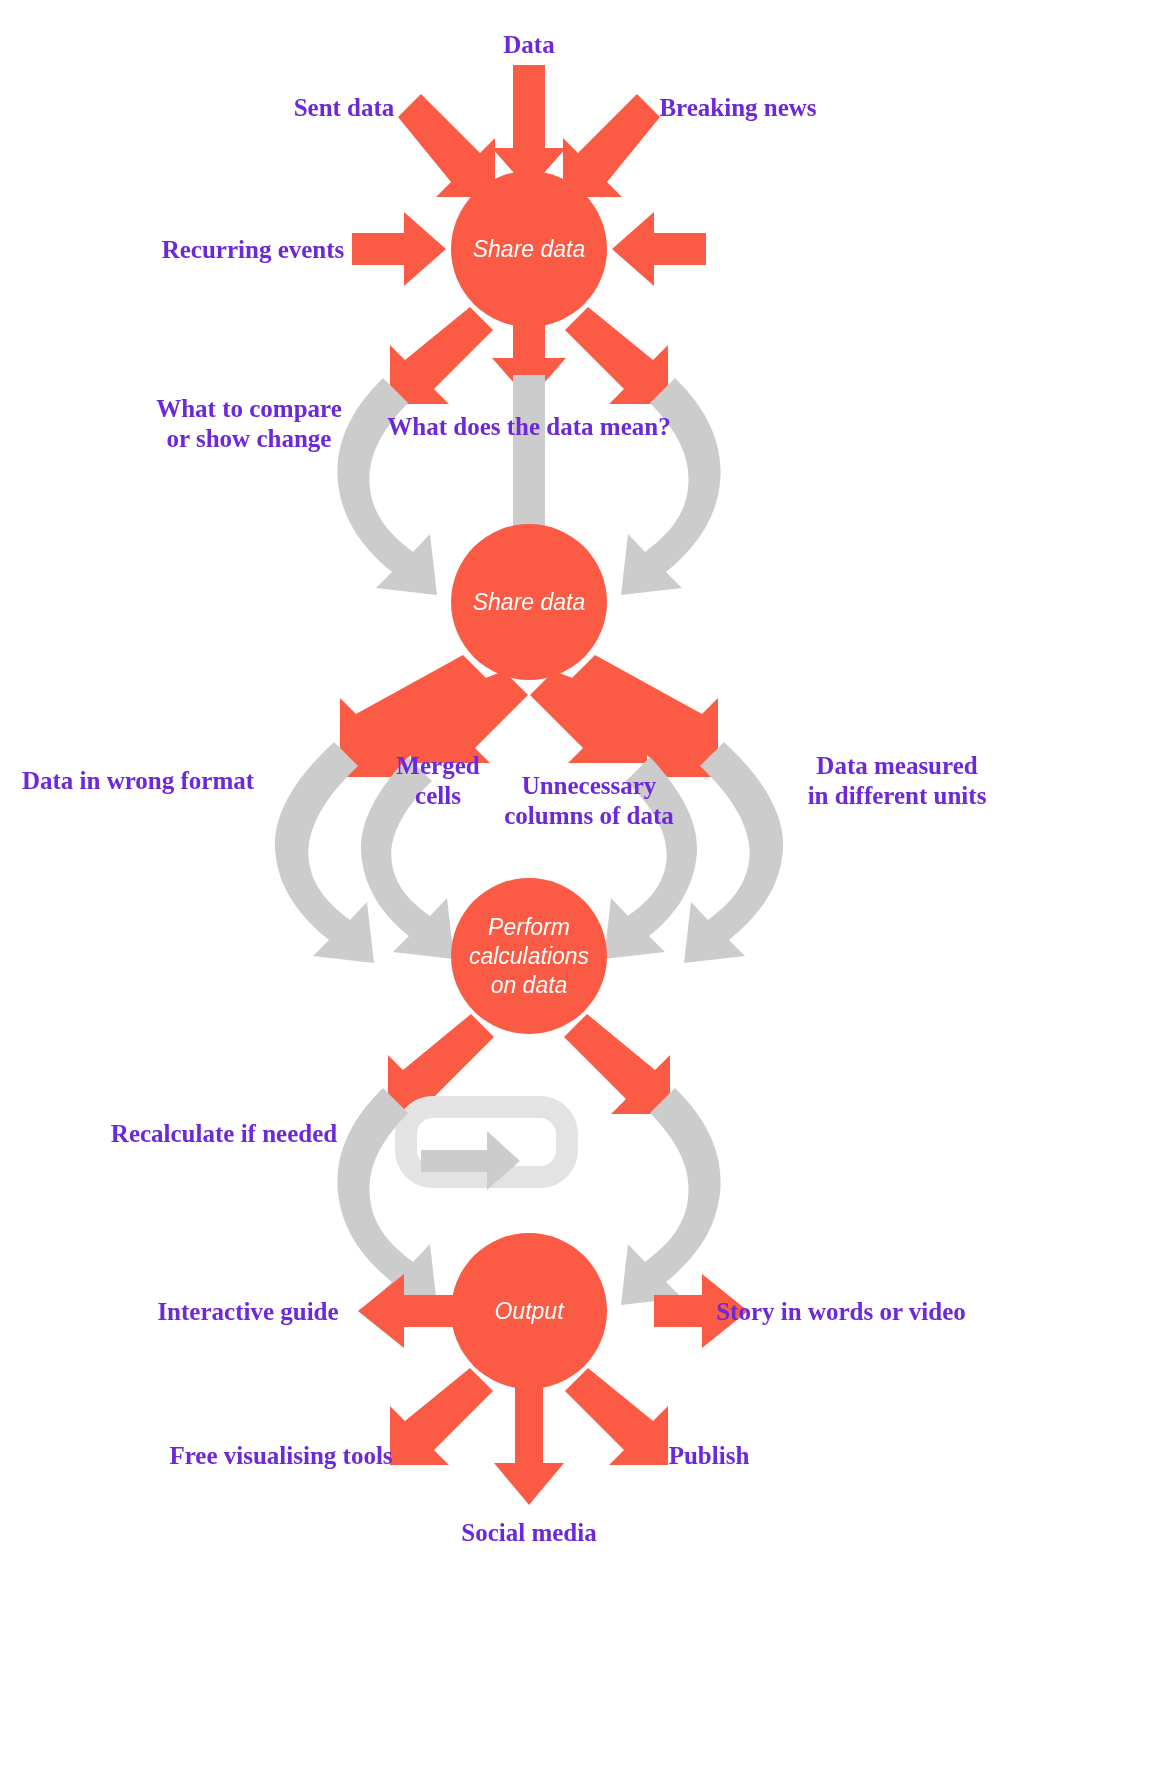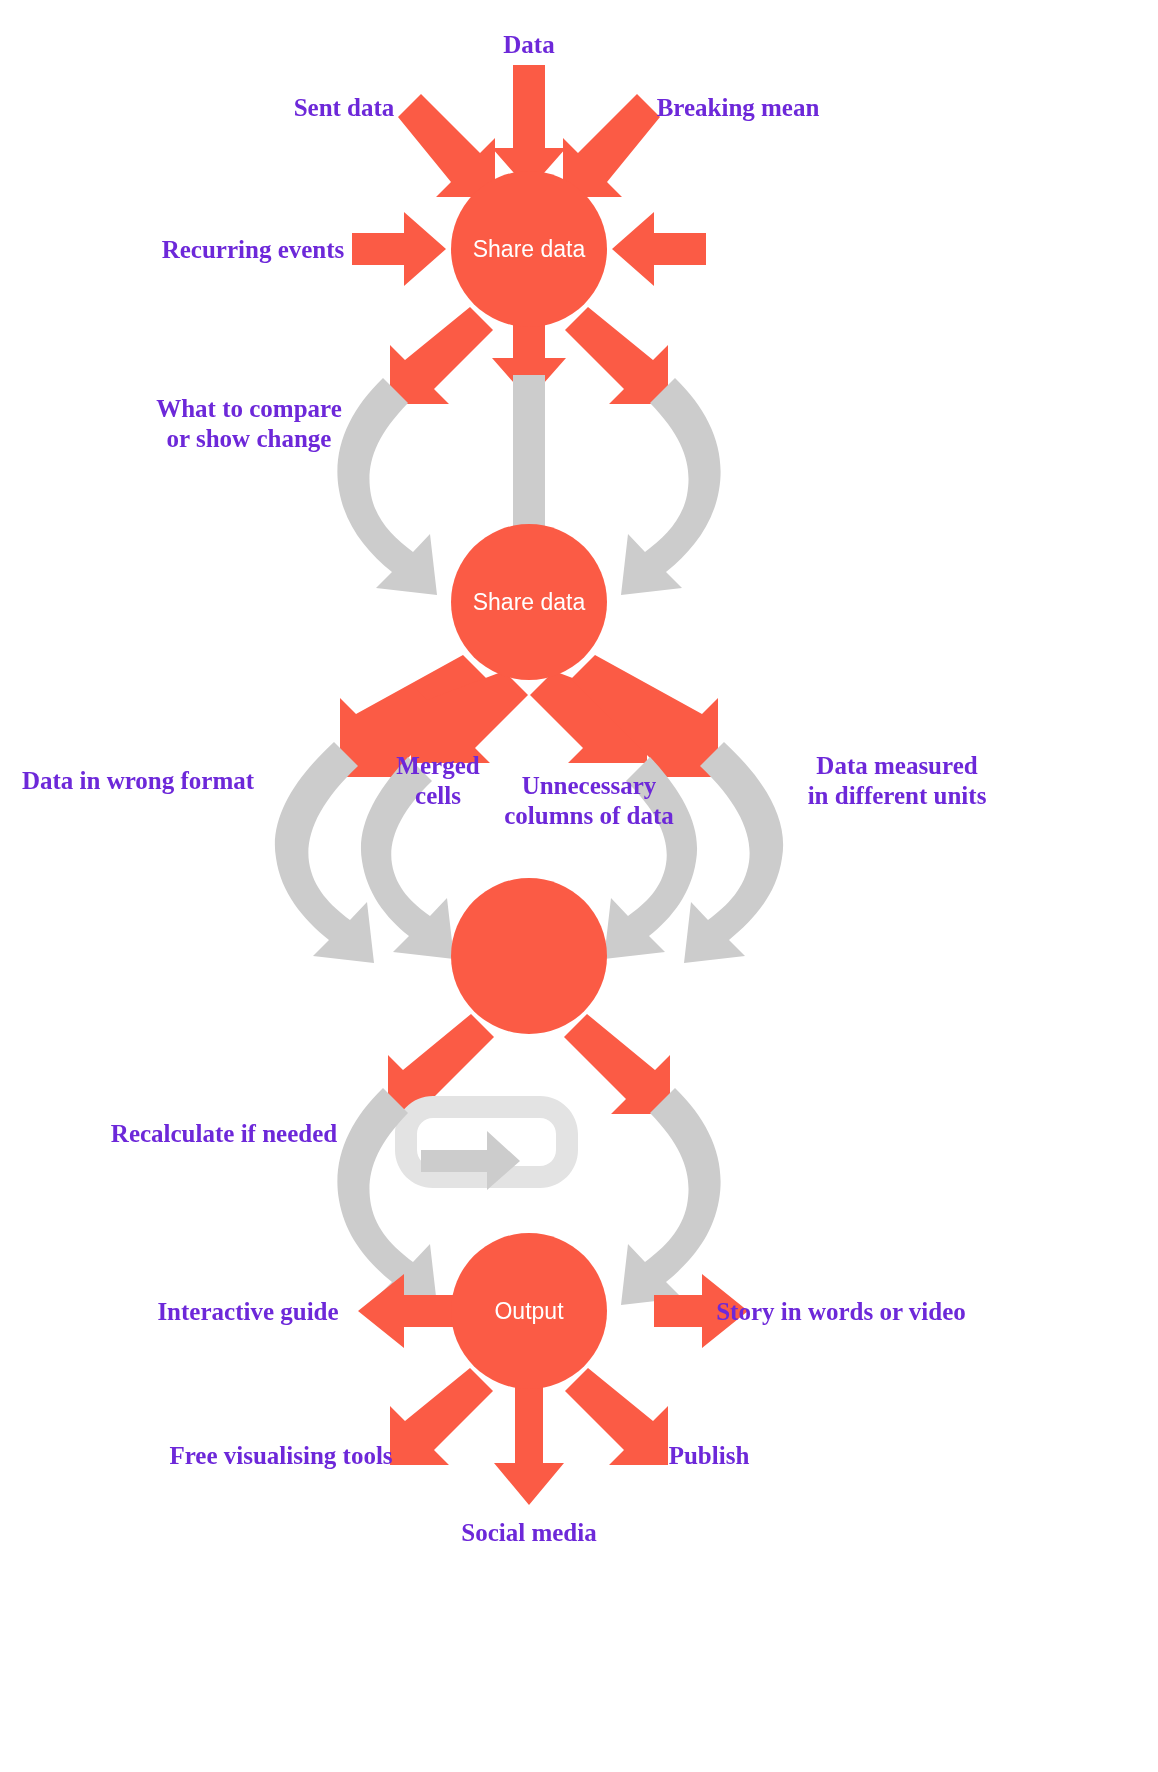--- a/index.html
+++ b/index.html
@@ -21,20 +21,21 @@
   .node-label{
     position:absolute;
     color:#ffffff;
     font-family:"Liberation Sans",sans-serif;
     font-weight:normal;
     font-size:23px;
     line-height:29px;
     white-space:pre-line;
     text-align:center;
     transform:translate(-50%,-50%);
+    font-style:italic;
   }
 </style>
 </head>
 <body>
 
 <div id="stage">
 
   <svg class="layer" viewBox="0 0 1158 1772">
     <defs>
       <style>
@@ -149,29 +150,33 @@
     </g>
 
     <circle class="red" cx="529" cy="249" r="78"></circle>
     <circle class="red" cx="529" cy="602" r="78"></circle>
     <circle class="red" cx="529" cy="956" r="78"></circle>
     <circle class="red" cx="529" cy="1311" r="78"></circle>
   </svg>
 
   <div class="node-label" style="left:529px;top:249px;">Share data</div>
   <div class="node-label" style="left:529px;top:602px;">Share data</div>
+  <div class="node-label" style="left:529px;top:956px;">Perform
+calculations
+on data</div>
   <div class="node-label" style="left:529px;top:1311px;">Output</div>
 
   <div class="label" style="left:529px;top:45px;">Data</div>
   <div class="label" style="left:344px;top:108px;">Sent data</div>
-  <div class="label" style="left:738px;top:108px;">Breaking mean</div>
+  <div class="label" style="left:738px;top:108px;">Breaking news</div>
   <div class="label" style="left:253px;top:250px;">Recurring events</div>
 
   <div class="label" style="left:249px;top:424px;">What to compare
 or show change</div>
+  <div class="label" style="left:529px;top:427px;">What does the data mean?</div>
 
   <div class="label" style="left:138px;top:781px;">Data in wrong format</div>
   <div class="label" style="left:438px;top:781px;">Merged
 cells</div>
   <div class="label" style="left:589px;top:801px;">Unnecessary
 columns of data</div>
   <div class="label" style="left:897px;top:781px;">Data measured
 in different units</div>
 
   <div class="label" style="left:224px;top:1134px;">Recalculate if needed</div>

